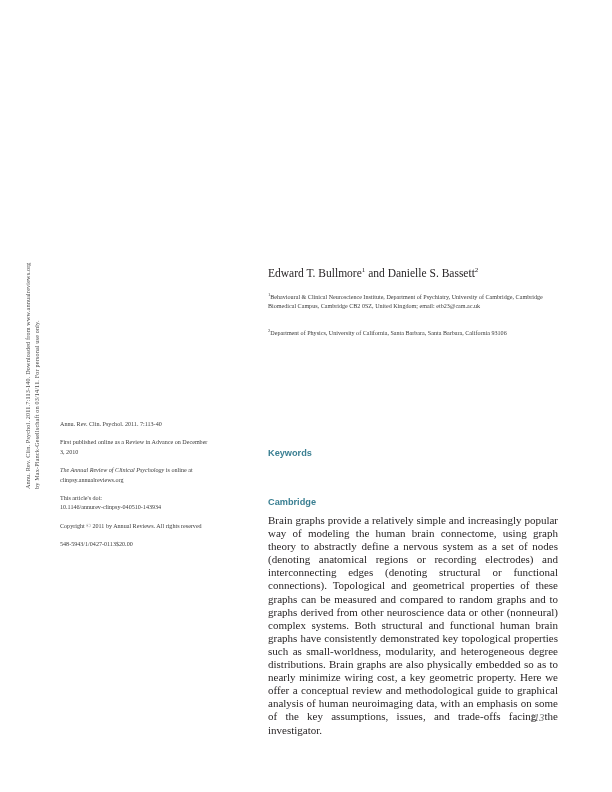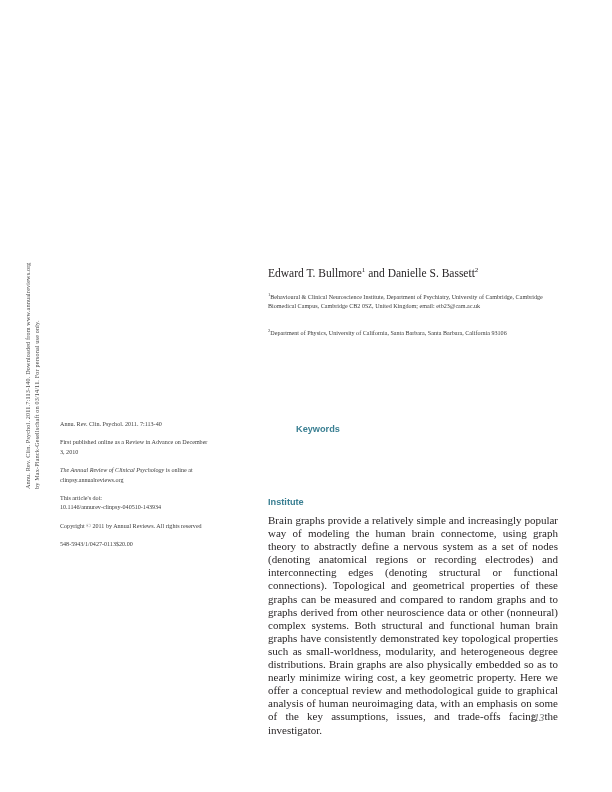--- a/index.html
+++ b/index.html
@@ -90,21 +90,21 @@
 
   
   .sec-head {
     position: absolute;
     left: 268px;
     font-family: "Liberation Sans", sans-serif;
     font-size: 9.2px;
     font-weight: bold;
     color: #3a7f92;
   }
-  .kw-head { top: 424px; margin-left: 28px; }
+  .kw-head { top: 448px; }
   .ab-head { top: 497px; }
 
   .kw-body {
     position: absolute;
     left: 268px;
     top: 440px;
     width: 288px;
     font-size: 8.6px;
     line-height: 12.4px;
     color: #231f20;
@@ -162,18 +162,18 @@
     <div class="blk">
       <div>This article's doi:</div>
       <div>10.1146/annurev-clinpsy-040510-143934</div>
     </div>
     <div class="blk">Copyright © 2011 by Annual Reviews. All rights reserved</div>
     <div class="blk">548-5943/1/0427-0113$20.00</div>
   </div>
 
   <div class="sec-head kw-head">Keywords</div>
 
-  <div class="sec-head ab-head">Institute</div>
+  <div class="sec-head ab-head">Cambridge</div>
   <div class="ab-body">Brain graphs provide a relatively simple and increasingly popular way of modeling the human brain connectome, using graph theory to abstractly define a nervous system as a set of nodes (denoting anatomical regions or recording electrodes) and interconnecting edges (denoting structural or functional connections). Topological and geometrical properties of these graphs can be measured and compared to random graphs and to graphs derived from other neuroscience data or other (nonneural) complex systems. Both structural and functional human brain graphs have consistently demonstrated key topological properties such as small-worldness, modularity, and heterogeneous degree distributions. Brain graphs are also physically embedded so as to nearly minimize wiring cost, a key geometric property. Here we offer a conceptual review and methodological guide to graphical analysis of human neuroimaging data, with an emphasis on some of the key assumptions, issues, and trade-offs facing the investigator.</div>
 
   <div class="folio">113</div>
 
 </div>
 
 </body></html>

